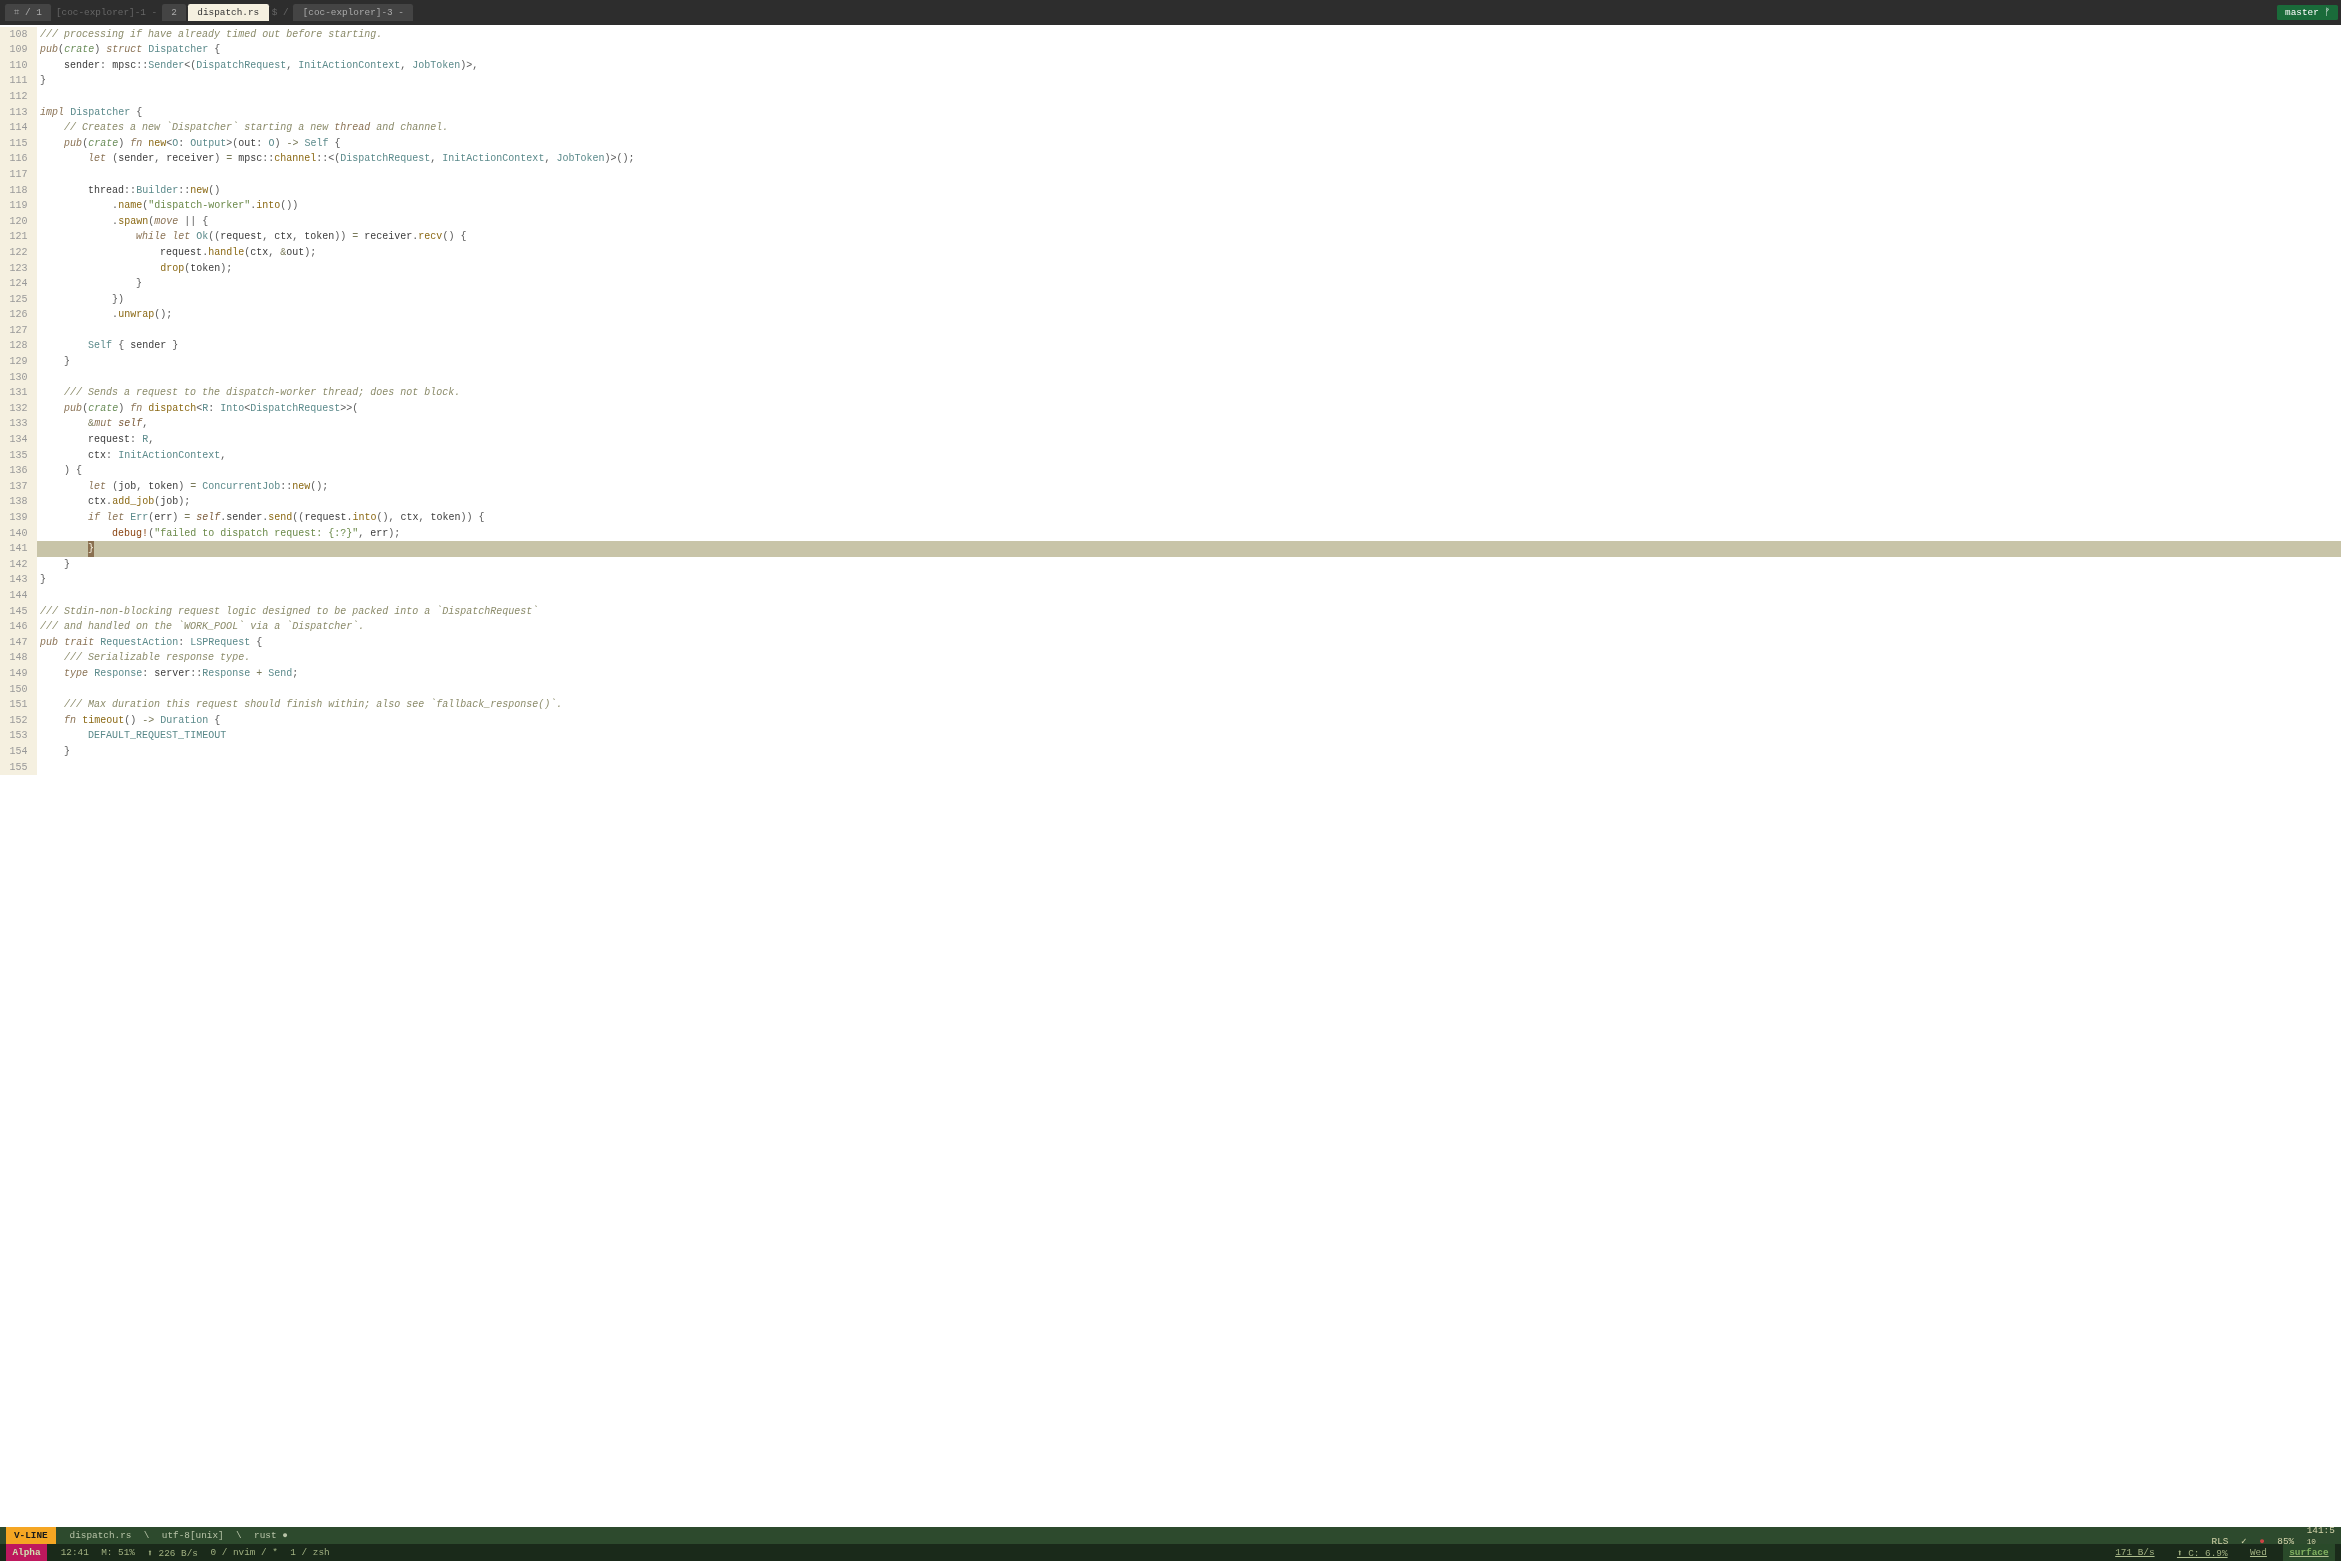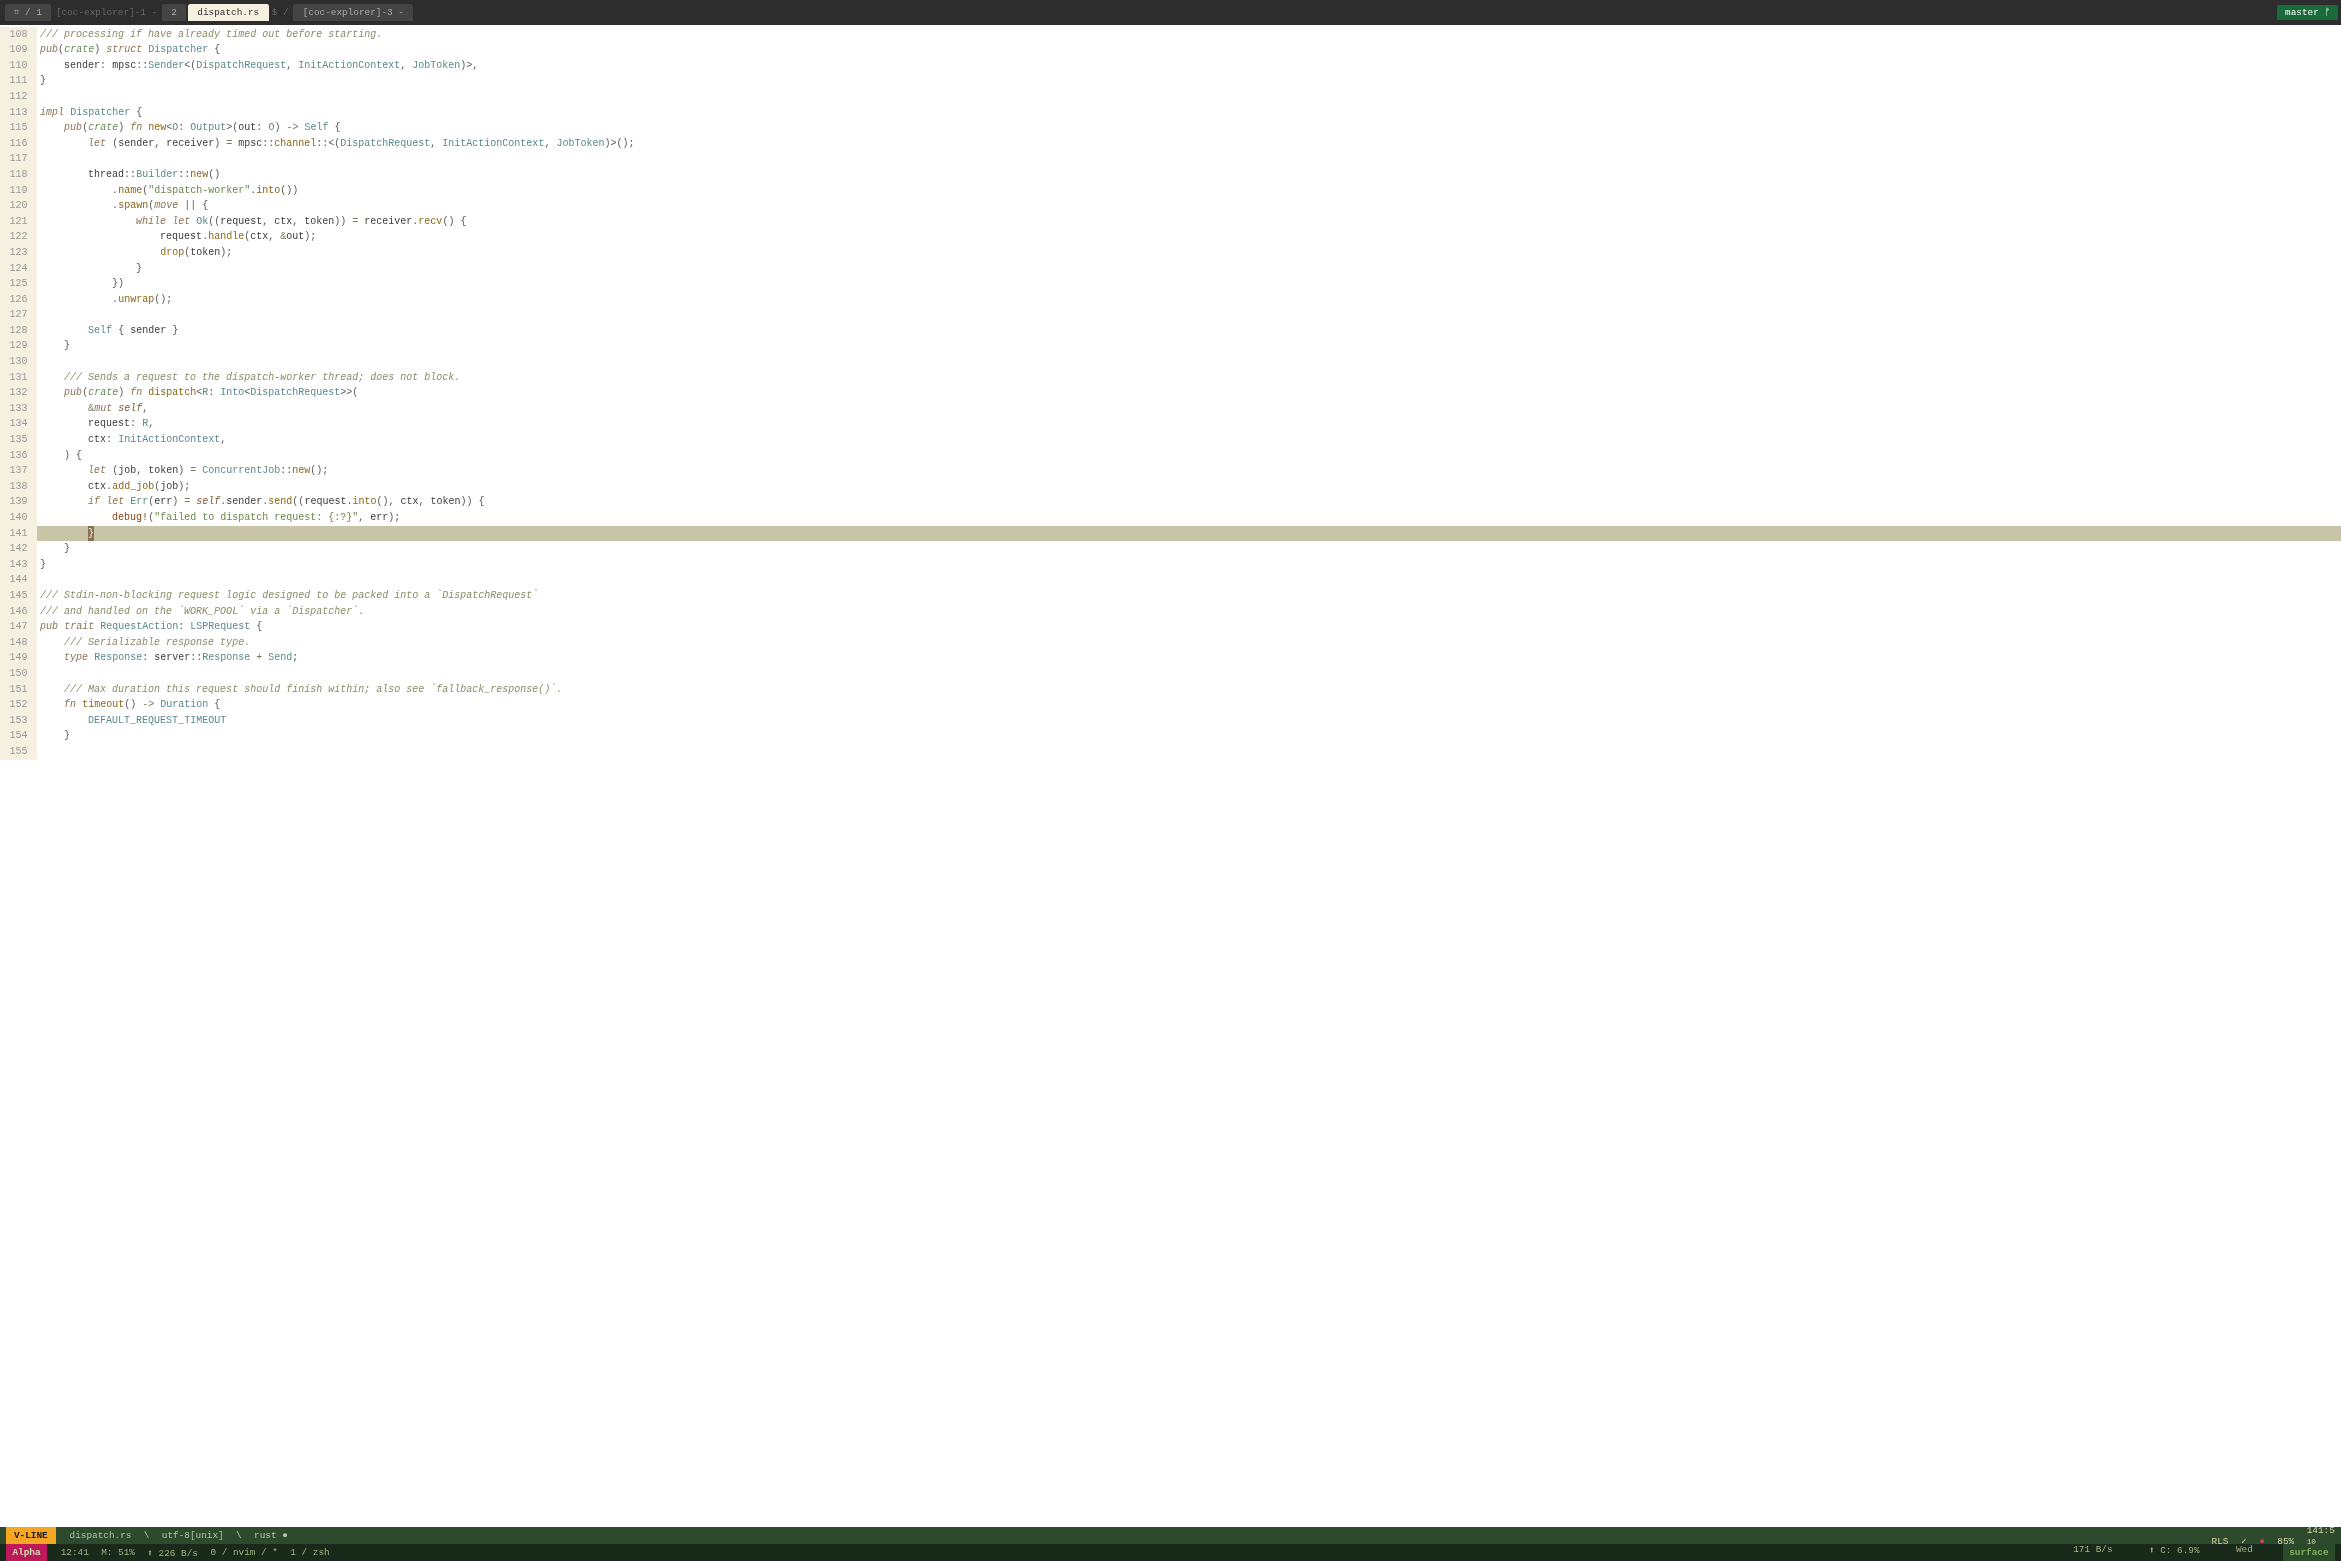--- a/index.html
+++ b/index.html
@@ -140,21 +140,21 @@
       background: #be185d;
       color: #d0e0b0;
       padding: 0 6.2px;
       height: 17px;
       display: flex;
       align-items: center;
       font-weight: bold;
       margin-right: 7.8px;
     }
     .bottom-item { margin: 0 6.2px; color: #a0b080; font-size: 9.4px; }
-    .bottom-right { margin-left: auto; display: flex; gap: 24px; }
+    .bottom-right { margin-left: auto; display: flex; align-items: center; gap: 10px; text-decoration: underline; }
     .surface-badge {
       background: #2a4a2a;
       color: #80b060;
       padding: 0 6.2px;
       height: 17px;
       display: flex;
       align-items: center;
       font-weight: bold;
     }
 
@@ -212,20 +212,24 @@
     <div class="line">
       <span class="line-number">112</span>
       <span class="line-content"></span>
     </div>
 
     <div class="line">
       <span class="line-number">113</span>
       <span class="line-content"><span class="kw">impl</span> <span class="type">Dispatcher</span> <span class="punct">{</span></span>
     </div>
 
+    <div class="line">
+      <span class="line-number">114</span>
+      <span class="line-content comment">    // Creates a new `Dispatcher` starting a new <span class="kw" style="color:#8b7355">thread</span> and channel.</span>
+    </div>
 
     <div class="line">
       <span class="line-number">115</span>
       <span class="line-content">    <span class="kw">pub</span><span class="punct">(</span><span class="kw2">crate</span><span class="punct">)</span> <span class="kw">fn</span> <span class="func">new</span><span class="punct">&lt;</span><span class="type">O</span><span class="punct">:</span> <span class="type">Output</span><span class="punct">&gt;(</span>out<span class="punct">:</span> <span class="type">O</span><span class="punct">)</span> <span class="op">-&gt;</span> <span class="type">Self</span> <span class="punct">{</span></span>
     </div>
 
     <div class="line">
       <span class="line-number">116</span>
       <span class="line-content">        <span class="kw">let</span> <span class="punct">(</span>sender<span class="punct">,</span> receiver<span class="punct">)</span> <span class="op">=</span> mpsc<span class="punct">::</span><span class="func">channel</span><span class="punct">::&lt;(</span><span class="type">DispatchRequest</span><span class="punct">,</span> <span class="type">InitActionContext</span><span class="punct">,</span> <span class="type">JobToken</span><span class="punct">)&gt;();</span></span>
     </div>

